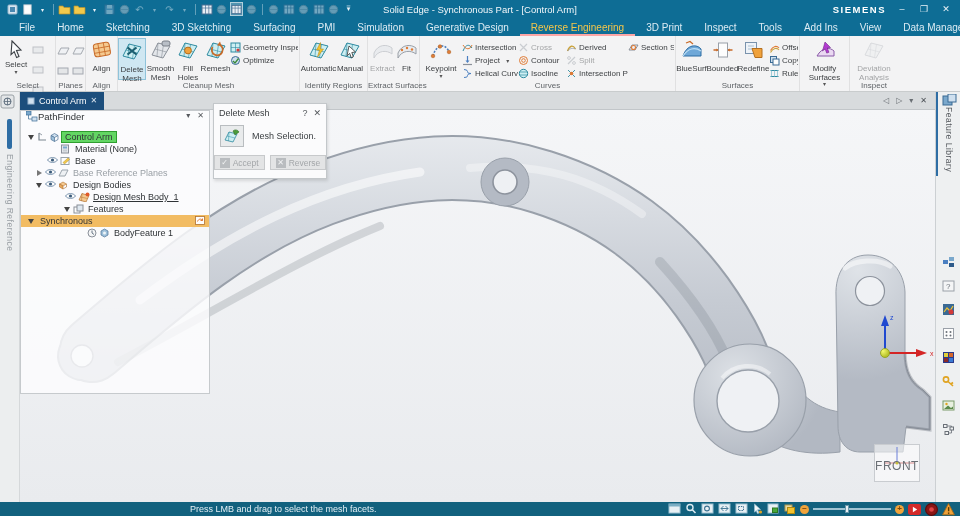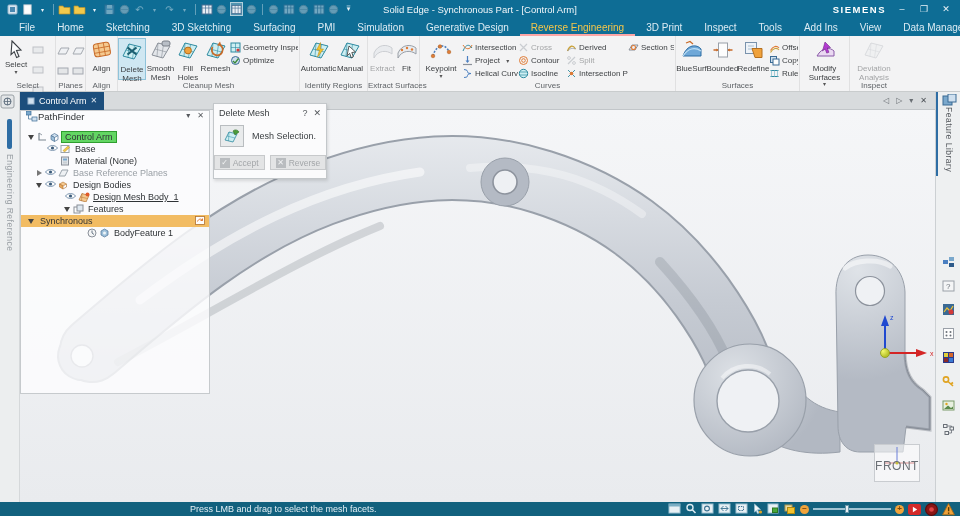--- a/index.html
+++ b/index.html
@@ -783,42 +783,42 @@
           </span>
           <span class="ticon">
             <svg width="11" height="10" viewBox="0 0 11 10">
               <path d="M2 3.5 L5.5 1.5 L9 3.5 L5.5 5.5Z" fill="#cfe0ef" stroke="#4a7094" stroke-width=".7"></path>
               <path d="M2 3.5 V7.5 L5.5 9.5 V5.5Z" fill="#9ec0da" stroke="#4a7094" stroke-width=".7"></path>
               <path d="M9 3.5 V7.5 L5.5 9.5" fill="none" stroke="#4a7094" stroke-width=".7"></path>
             </svg>
           </span>
           <span class="tlabel hl-green">Control Arm</span>
         </div>
-        <div class="trow" style="padding-left: 26px;">
-          <span class="eye"><svg width="11" height="8" viewBox="0 0 11 8">
-              <path d="M.5 4 C2.5.8 8.5.8 10.5 4 C8.5 7.2 2.5 7.2 .5 4Z" fill="#fdfdfd" stroke="#5a7a9a" stroke-width=".8"></path>
-              <circle cx="5.5" cy="4" r="1.6" fill="#3a5a7a"></circle>
-            </svg></span>
-          <span class="ticon">
-            <svg width="11" height="10" viewBox="0 0 11 10">
-              <rect x="1" y="1.5" width="8" height="7" fill="#fdfdfd" stroke="#9aa4ac"></rect>
-              <path d="M3 6.5 L8 2 L9.5 3.5 L4.5 8Z" fill="#f2c94c" stroke="#b8912a" stroke-width=".5"></path>
-            </svg>
-          </span>
-          <span class="tlabel">Base</span>
-        </div>
         <div class="trow" style="padding-left: 39px;">
           <span class="ticon">
             <svg width="11" height="10" viewBox="0 0 11 10">
               <rect x="1.5" y="1" width="7" height="8" fill="#e3e6ea" stroke="#8a9099"></rect>
               <rect x="3" y="2.5" width="4" height="2" fill="#7aa8cc"></rect>
               <rect x="3" y="5.5" width="4" height="2" fill="#c8ced4"></rect>
             </svg>
           </span>
           <span class="tlabel">Material (None)</span>
+        </div>
+        <div class="trow" style="padding-left: 26px;">
+          <span class="eye"><svg width="11" height="8" viewBox="0 0 11 8">
+              <path d="M.5 4 C2.5.8 8.5.8 10.5 4 C8.5 7.2 2.5 7.2 .5 4Z" fill="#fdfdfd" stroke="#5a7a9a" stroke-width=".8"></path>
+              <circle cx="5.5" cy="4" r="1.6" fill="#3a5a7a"></circle>
+            </svg></span>
+          <span class="ticon">
+            <svg width="11" height="10" viewBox="0 0 11 10">
+              <rect x="1" y="1.5" width="8" height="7" fill="#fdfdfd" stroke="#9aa4ac"></rect>
+              <path d="M3 6.5 L8 2 L9.5 3.5 L4.5 8Z" fill="#f2c94c" stroke="#b8912a" stroke-width=".5"></path>
+            </svg>
+          </span>
+          <span class="tlabel">Base</span>
         </div>
         <div class="trow" style="padding-left: 12px;">
           <span class="exp">
             <span class="tri-r"></span>
           </span>
           <span class="eye"><svg width="11" height="8" viewBox="0 0 11 8">
               <path d="M.5 4 C2.5.8 8.5.8 10.5 4 C8.5 7.2 2.5 7.2 .5 4Z" fill="#fdfdfd" stroke="#5a7a9a" stroke-width=".8"></path>
               <circle cx="5.5" cy="4" r="1.6" fill="#3a5a7a"></circle>
             </svg></span>
           <span class="ticon">

